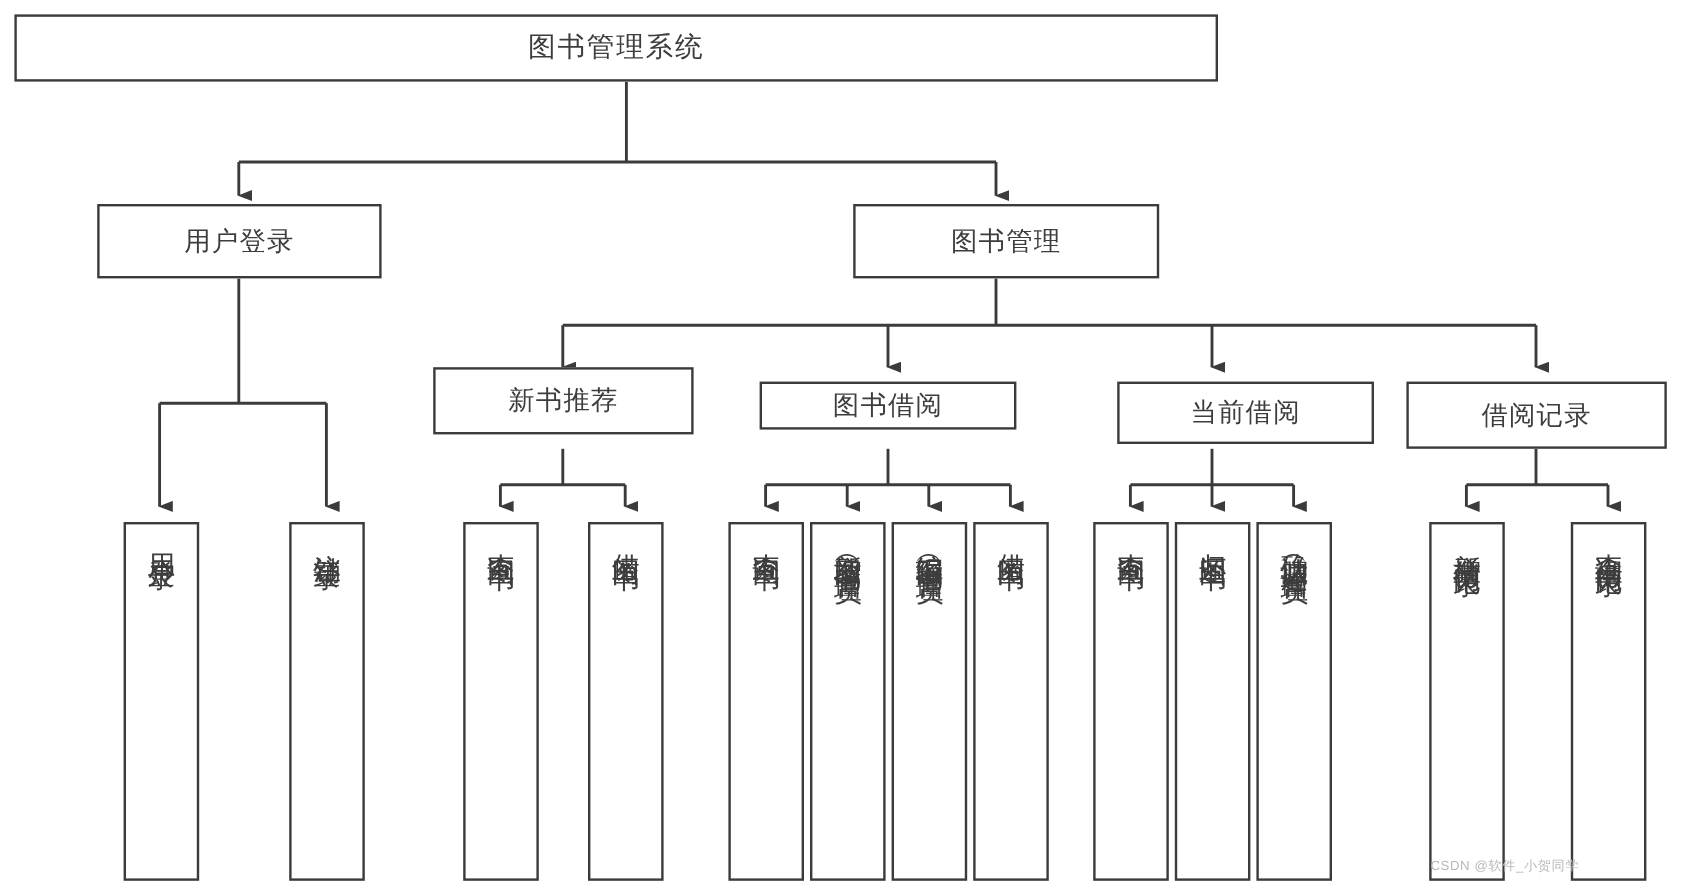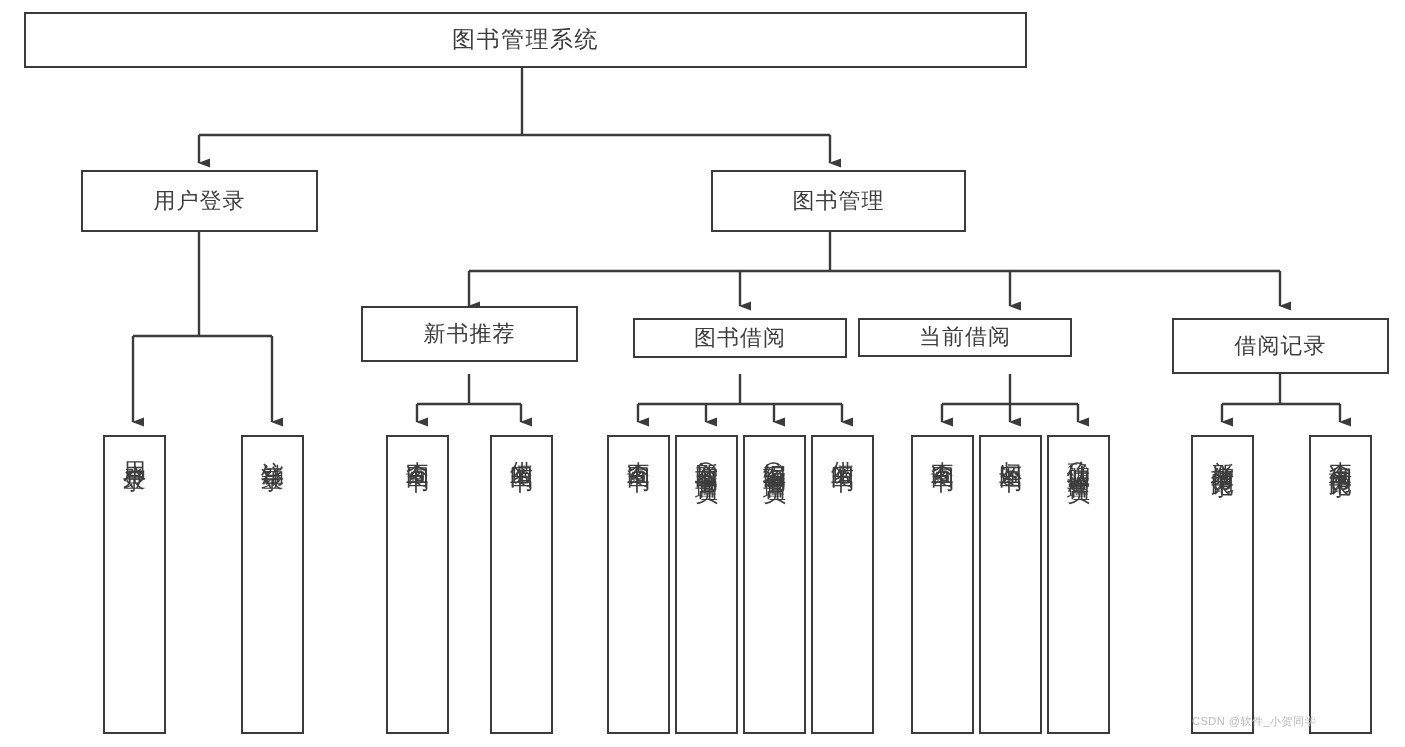--- a/index.html
+++ b/index.html
@@ -122,41 +122,41 @@
       <path d="M1010,404 L1010,422" marker-end="url(#arw)"></path>
       <path d="M1078,404 L1078,422" marker-end="url(#arw)"></path>
 
       <path d="M1280,374 L1280,404"></path>
       <path d="M1222,404 L1340,404"></path>
       <path d="M1222,404 L1222,422" marker-end="url(#arw)"></path>
       <path d="M1340,404 L1340,422" marker-end="url(#arw)"></path>
     </g>
   </svg>
 
-  <div class="node root horiz" style="left:24px; top:12px; width:1003px; height:56px;">
+  <div class="node root horiz" style="left:12px; top:12px; width:1003px; height:56px;">
     <span class="label">图书管理系统</span>
   </div>
 
   <div class="node horiz" style="left:81px; top:170px; width:237px; height:62px;">
     <span class="label">用户登录</span>
   </div>
 
   <div class="node horiz" style="left:711px; top:170px; width:255px; height:62px;">
     <span class="label">图书管理</span>
   </div>
 
   <div class="node horiz" style="left:361px; top:306px; width:217px; height:56px;">
     <span class="label">新书推荐</span>
   </div>
 
   <div class="node horiz" style="left:633px; top:318px; width:214px; height:40px;">
     <span class="label">图书借阅</span>
   </div>
 
-  <div class="node horiz" style="left:858px; top:318px; width:214px; height:39px;">
+  <div class="node horiz" style="left:931px; top:318px; width:214px; height:52px;">
     <span class="label">当前借阅</span>
   </div>
 
   <div class="node horiz" style="left:1172px; top:318px; width:217px; height:56px;">
     <span class="label">借阅记录</span>
   </div>
 
   <div class="node vert" style="left:103px; top:435px; width:63px; height:299px;">
     <span class="label">用户登录</span>
   </div>

